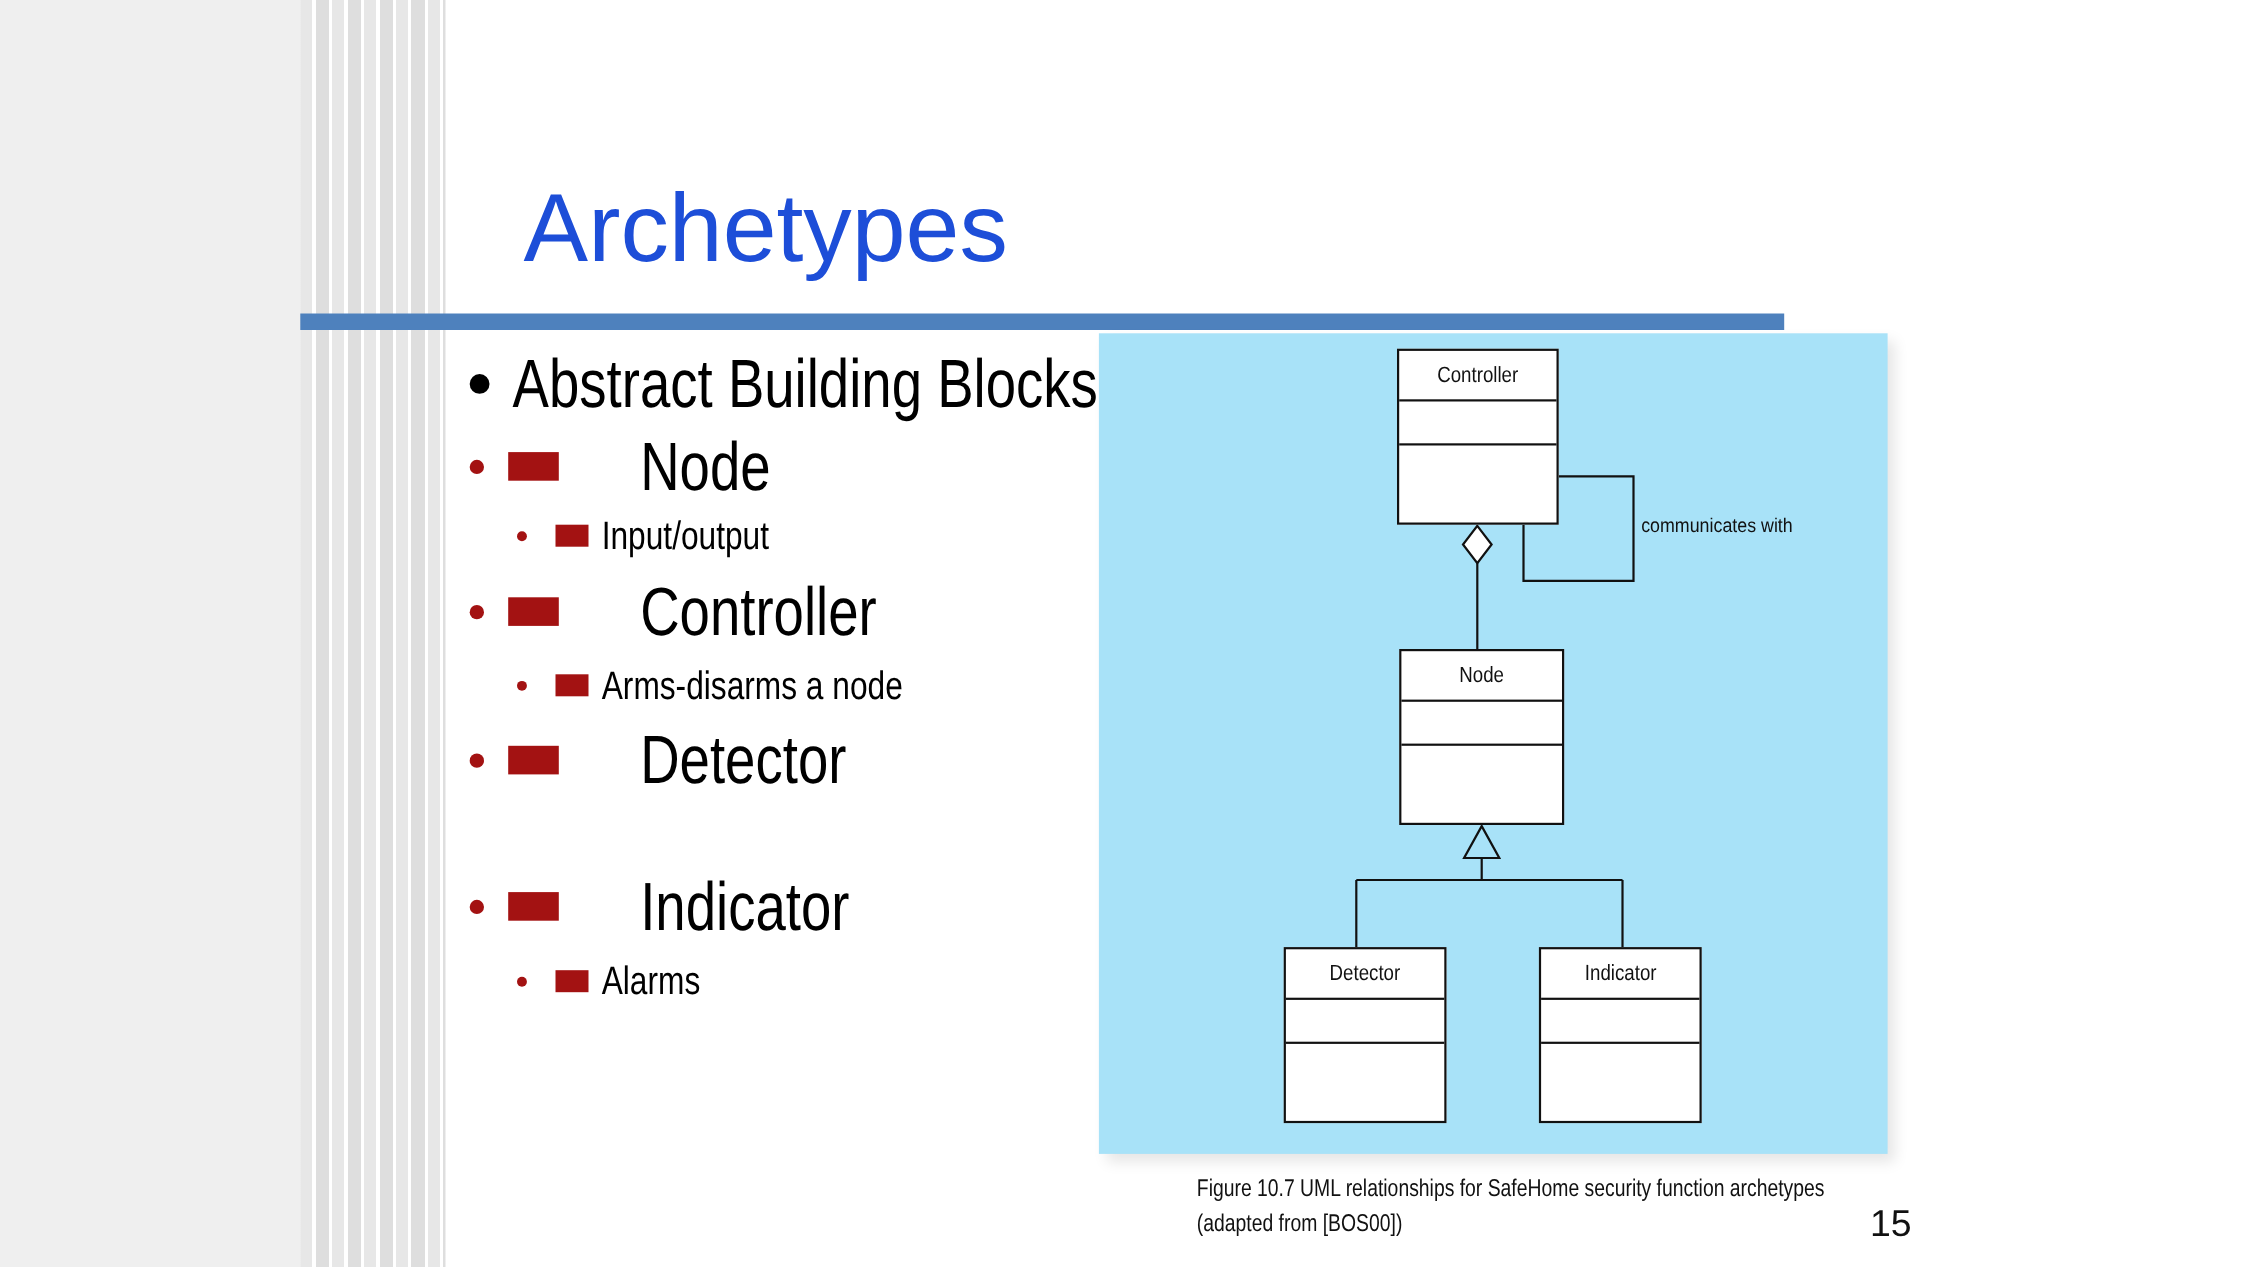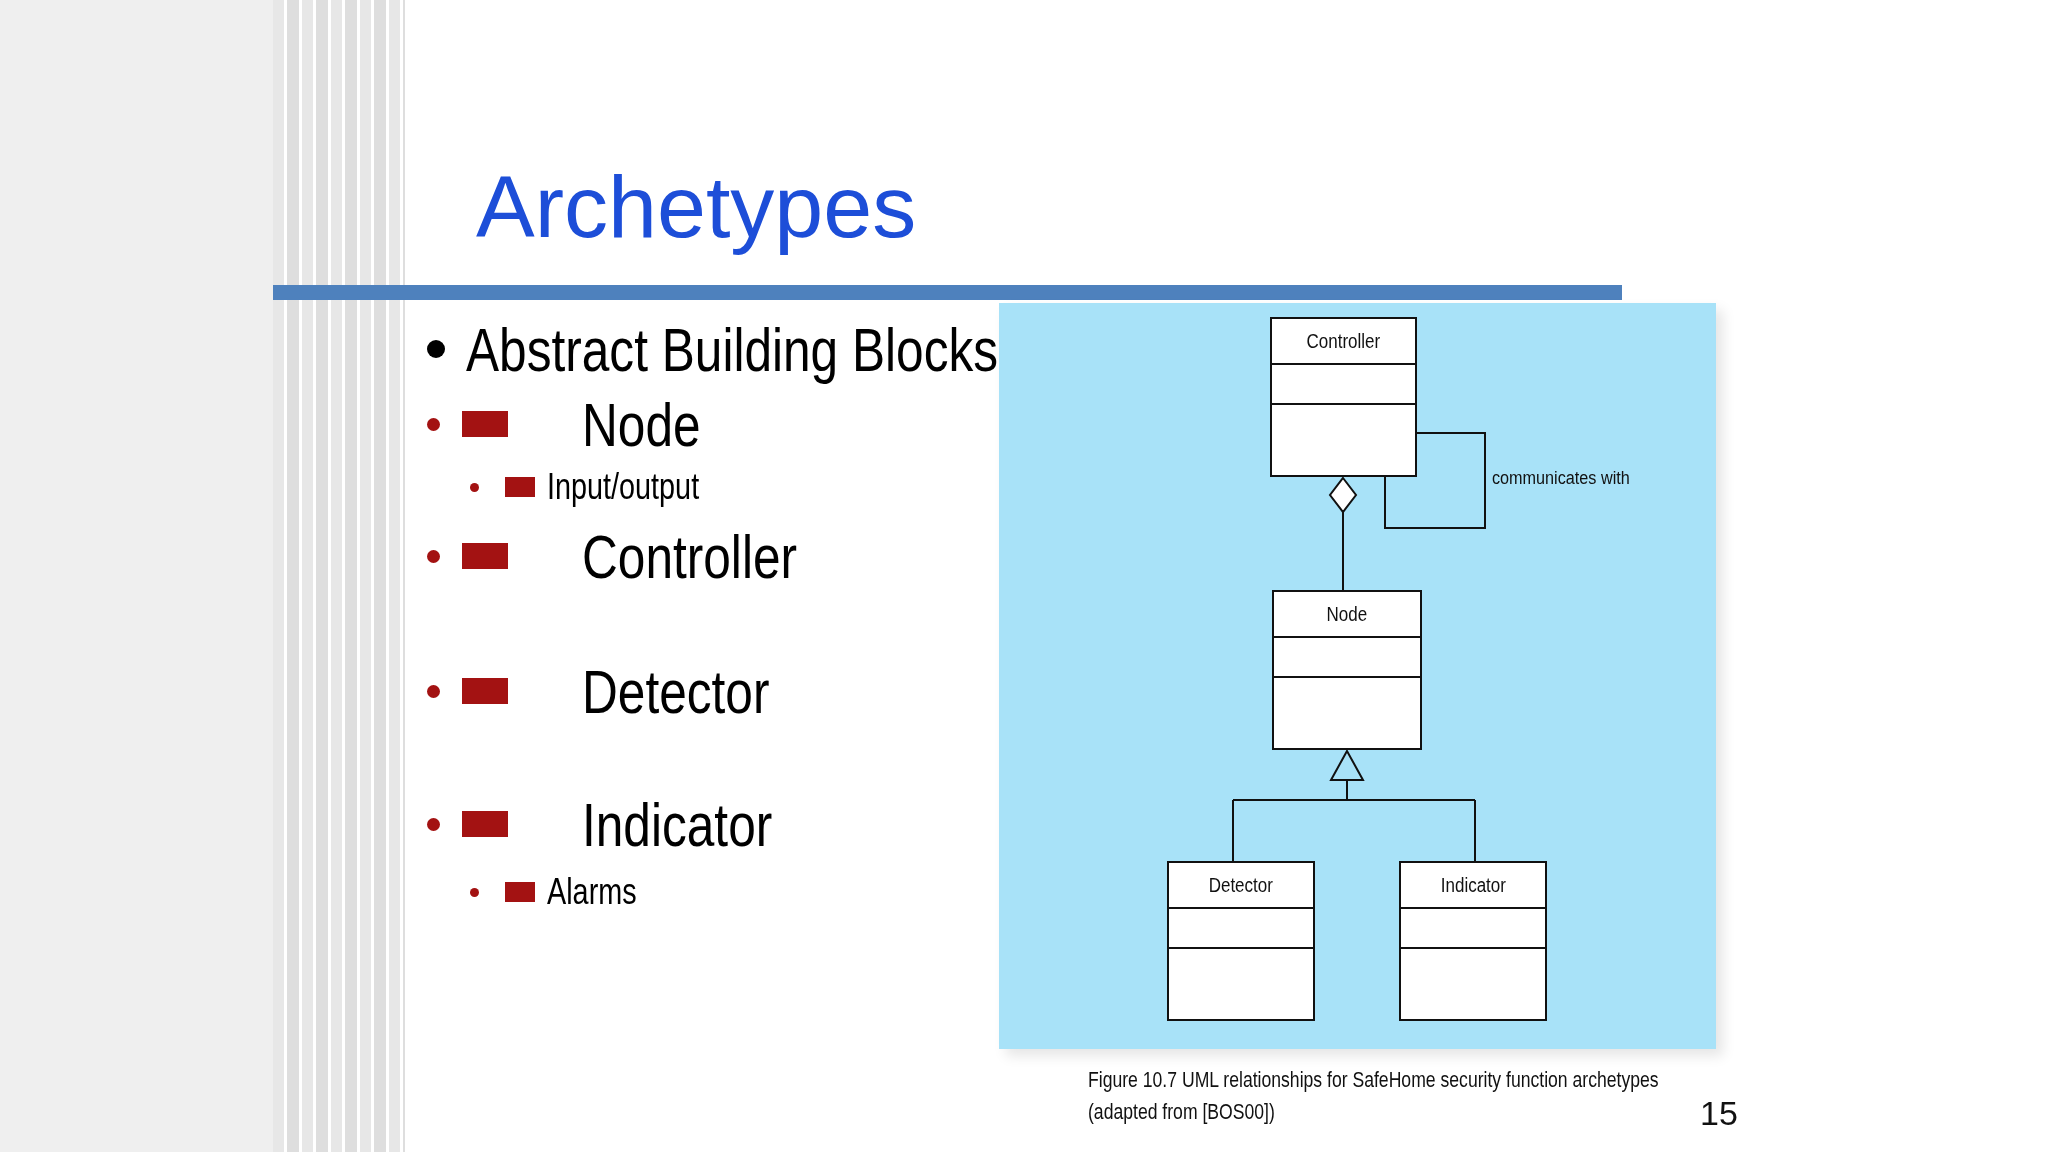--- a/index.html
+++ b/index.html
@@ -71,20 +71,25 @@
   <div class="row l3" style="top:457px">
     <span class="dot red-s"></span>
     <span class="sq sm"></span>
     <span class="ctext">Input/output</span>
   </div>
   <div class="row l2" style="top:519px">
     <span class="dot red-m"></span>
     <span class="sq lg"></span>
     <span class="ctext">Controller</span>
   </div>
+  <div class="row l3" style="top:593px">
+    <span class="dot red-s"></span>
+    <span class="sq sm"></span>
+    <span class="ctext">Arms-disarms a node</span>
+  </div>
   <div class="row l2" style="top:654px">
     <span class="dot red-m"></span>
     <span class="sq lg"></span>
     <span class="ctext">Detector</span>
   </div>
   <div class="row l2" style="top:787px">
     <span class="dot red-m"></span>
     <span class="sq lg"></span>
     <span class="ctext">Indicator</span>
   </div>

